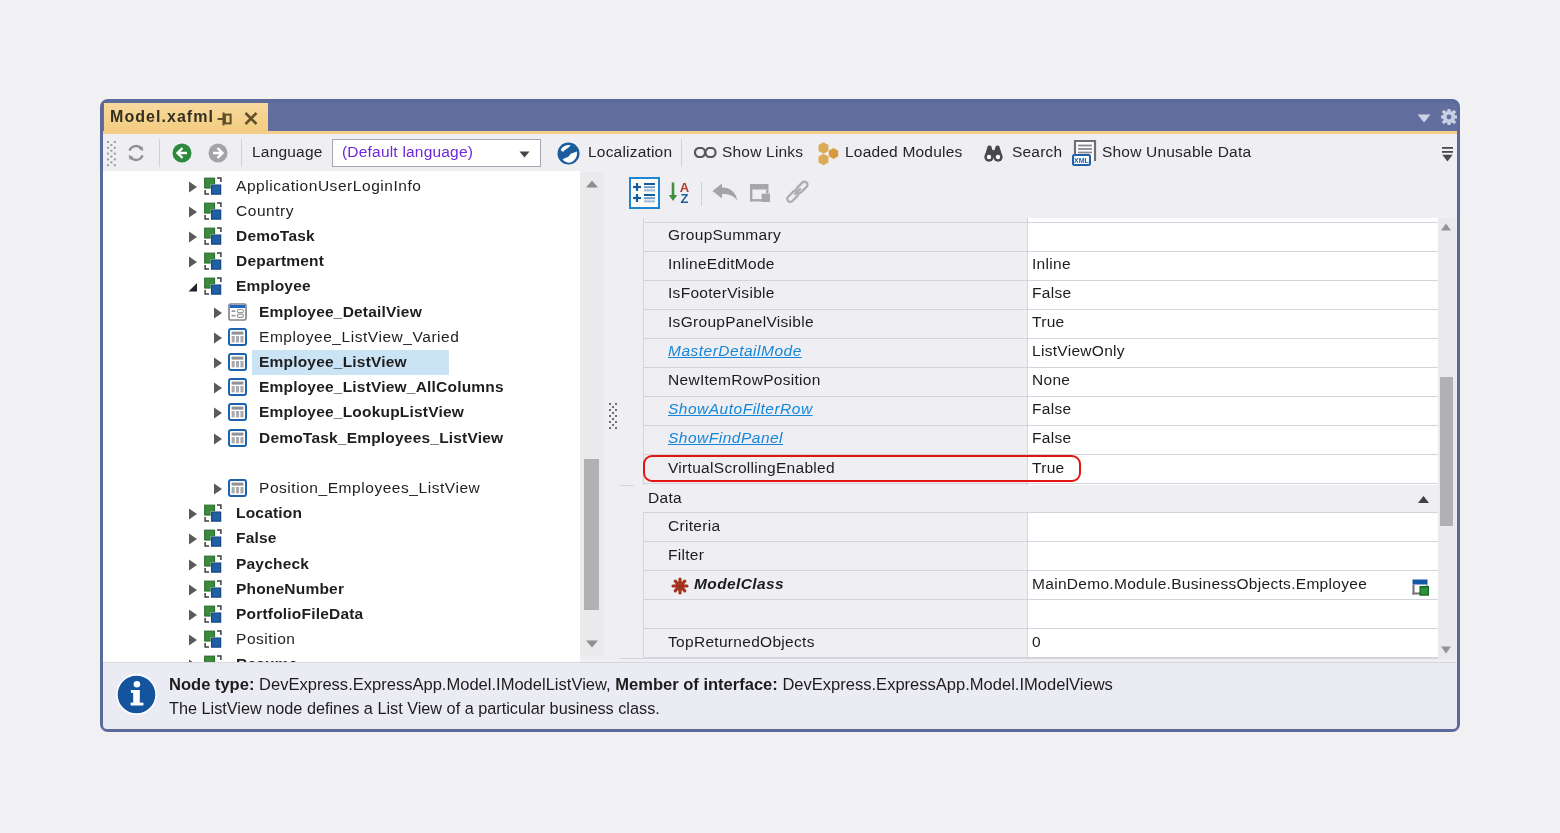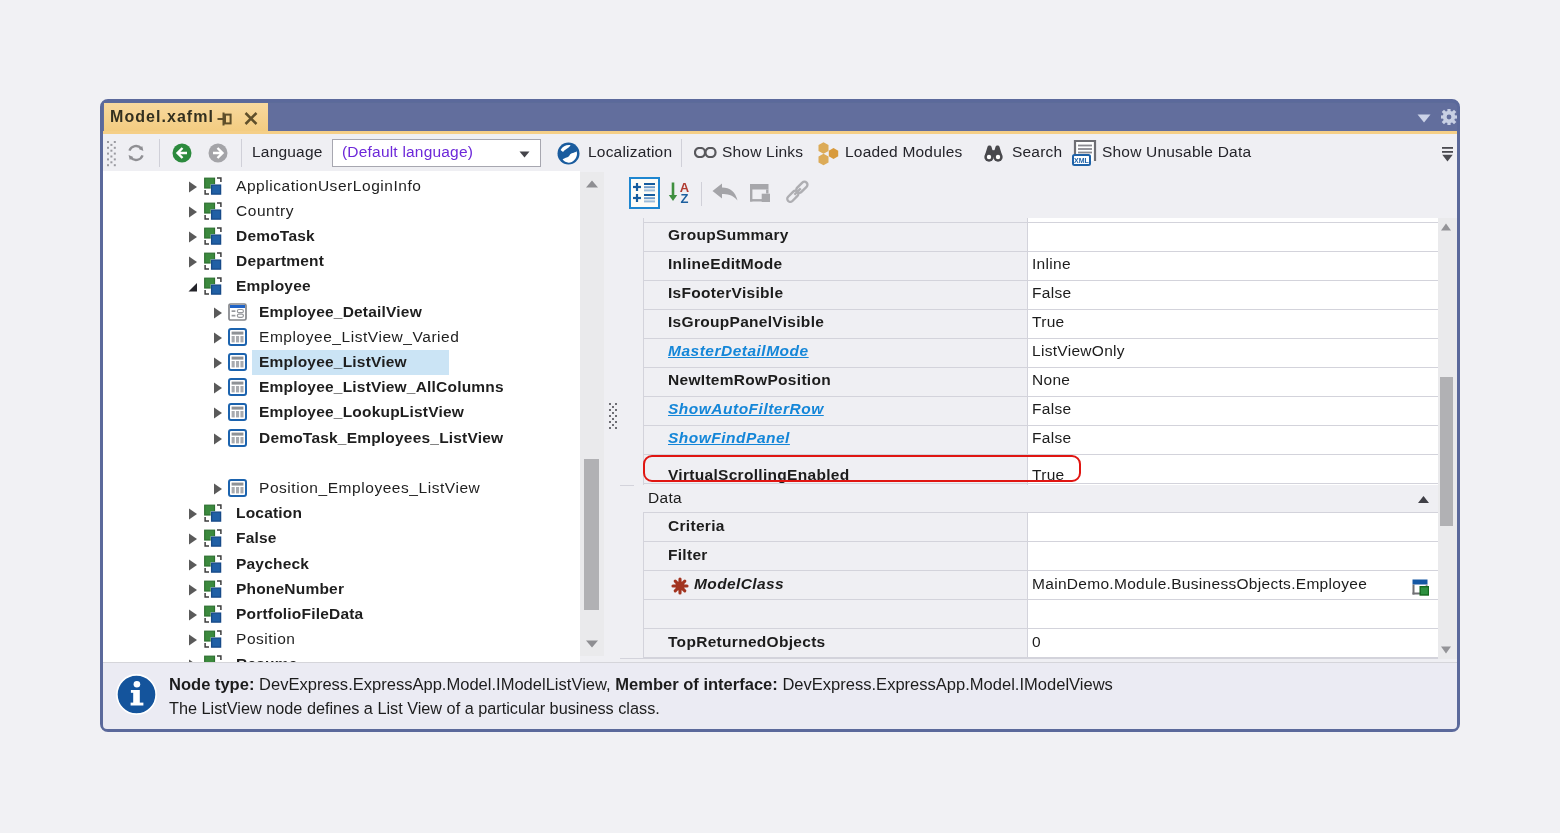--- a/index.html
+++ b/index.html
@@ -16,22 +16,22 @@
 .tico { position:absolute; top:3px; }
 .ttxt { position:absolute; top:3px; white-space:nowrap; }
 .treesel { position:absolute; left:149px; top:0px; width:197px; height:25px; background:#cbe4f5; }
 #tscroll { position:absolute; left:580px; top:172px; width:24px; height:484px; background:#eaeaec; }
 #tthumb { position:absolute; left:583.5px; top:459px; width:15.5px; height:151px; background:#b1b1b4; }
 #grid { position:absolute; left:634px; top:218px; width:803.5px; height:440.5px; background:#fff; }
 .gnamecol { position:absolute; left:0; top:0; width:392.5px; height:100%; background:#efeff3; }
 .gvline2 { position:absolute; left:392.5px; width:1px; background:#d3d3db; }
 .gvline1 { position:absolute; left:8.5px; width:1px; background:#d3d3db; }
 .grow { position:absolute; left:0; width:100%; }
-.gname { position:absolute; left:34px; top:4.5px; font-size:15.5px; color:#1c1c1c; white-space:nowrap; letter-spacing:0.3px;font-weight:bold; }
-.glink { color:#1486d8; font-weight:700; font-style:italic; text-decoration:underline; letter-spacing:0.5px; }
+.gname { position:absolute; left:34px; top:4.5px; font-size:15.5px; color:#1c1c1c; white-space:nowrap; letter-spacing:0.3px; }
+.glink { color:#1486d8; font-weight:400; font-style:italic; text-decoration:underline; letter-spacing:0.5px; }
 .gmc { font-weight:700; font-style:italic; left:60px; letter-spacing:0.4px; }
 .gast { position:absolute; left:36.5px; top:6.5px; }
 .gval { position:absolute; left:398px; top:4.5px; font-size:15.5px; color:#1c1c1c; white-space:nowrap; letter-spacing:0.3px; }
 .gmcico { position:absolute; left:777px; top:8.5px; }
 .gsep { position:absolute; height:1px; background:#d3d3db; }
 .gcat { position:absolute; left:0; width:100%; background:#efeff3; }
 .gcatname { position:absolute; left:14px; top:3.5px; font-size:15.5px; color:#1c1c1c; letter-spacing:0.3px; }
 .gcatarr { position:absolute; right:8px; top:10px; }
 #redbox { position:absolute; left:8.5px; top:236.5px; width:438.5px; height:27px; border:2.5px solid #e01511; border-radius:9px; }
 #gscroll { position:absolute; left:1437.5px; top:218px; width:19px; height:440.5px; background:#eaeaec; }
@@ -525,21 +525,21 @@
 <div class="grow" style="top:177.5px;height:29.0px">
       <span class="gname glink">ShowAutoFilterRow</span>
       <span class="gval">False</span>
     </div>
 <div class="gsep" style="top:206.5px;left:8.5px;right:0"></div>
 <div class="grow" style="top:206.5px;height:29.0px">
       <span class="gname glink">ShowFindPanel</span>
       <span class="gval">False</span>
     </div>
 <div class="gsep" style="top:235.5px;left:8.5px;right:0"></div>
-<div class="grow" style="top:243px;height:25px">
+<div class="grow" style="top:236px;height:25px">
       <span class="gname">VirtualScrollingEnabled</span>
       <span class="gval">True</span>
     </div>
 <div class="gsep" style="top:264.5px;left:8.5px;right:0"></div>
 <div class="gsep" style="top:266.5px;left:-14px;right:0"></div>
 <div class="gcat" style="top:267px;height:27px">
       <span class="gcatname">Data</span>
       <svg class="gcatarr" width="13" height="9" viewBox="0 0 13 9">
         <path d="M1 8 L6.5 1 L12 8 Z" fill="#3f3f46"></path>
       </svg>

